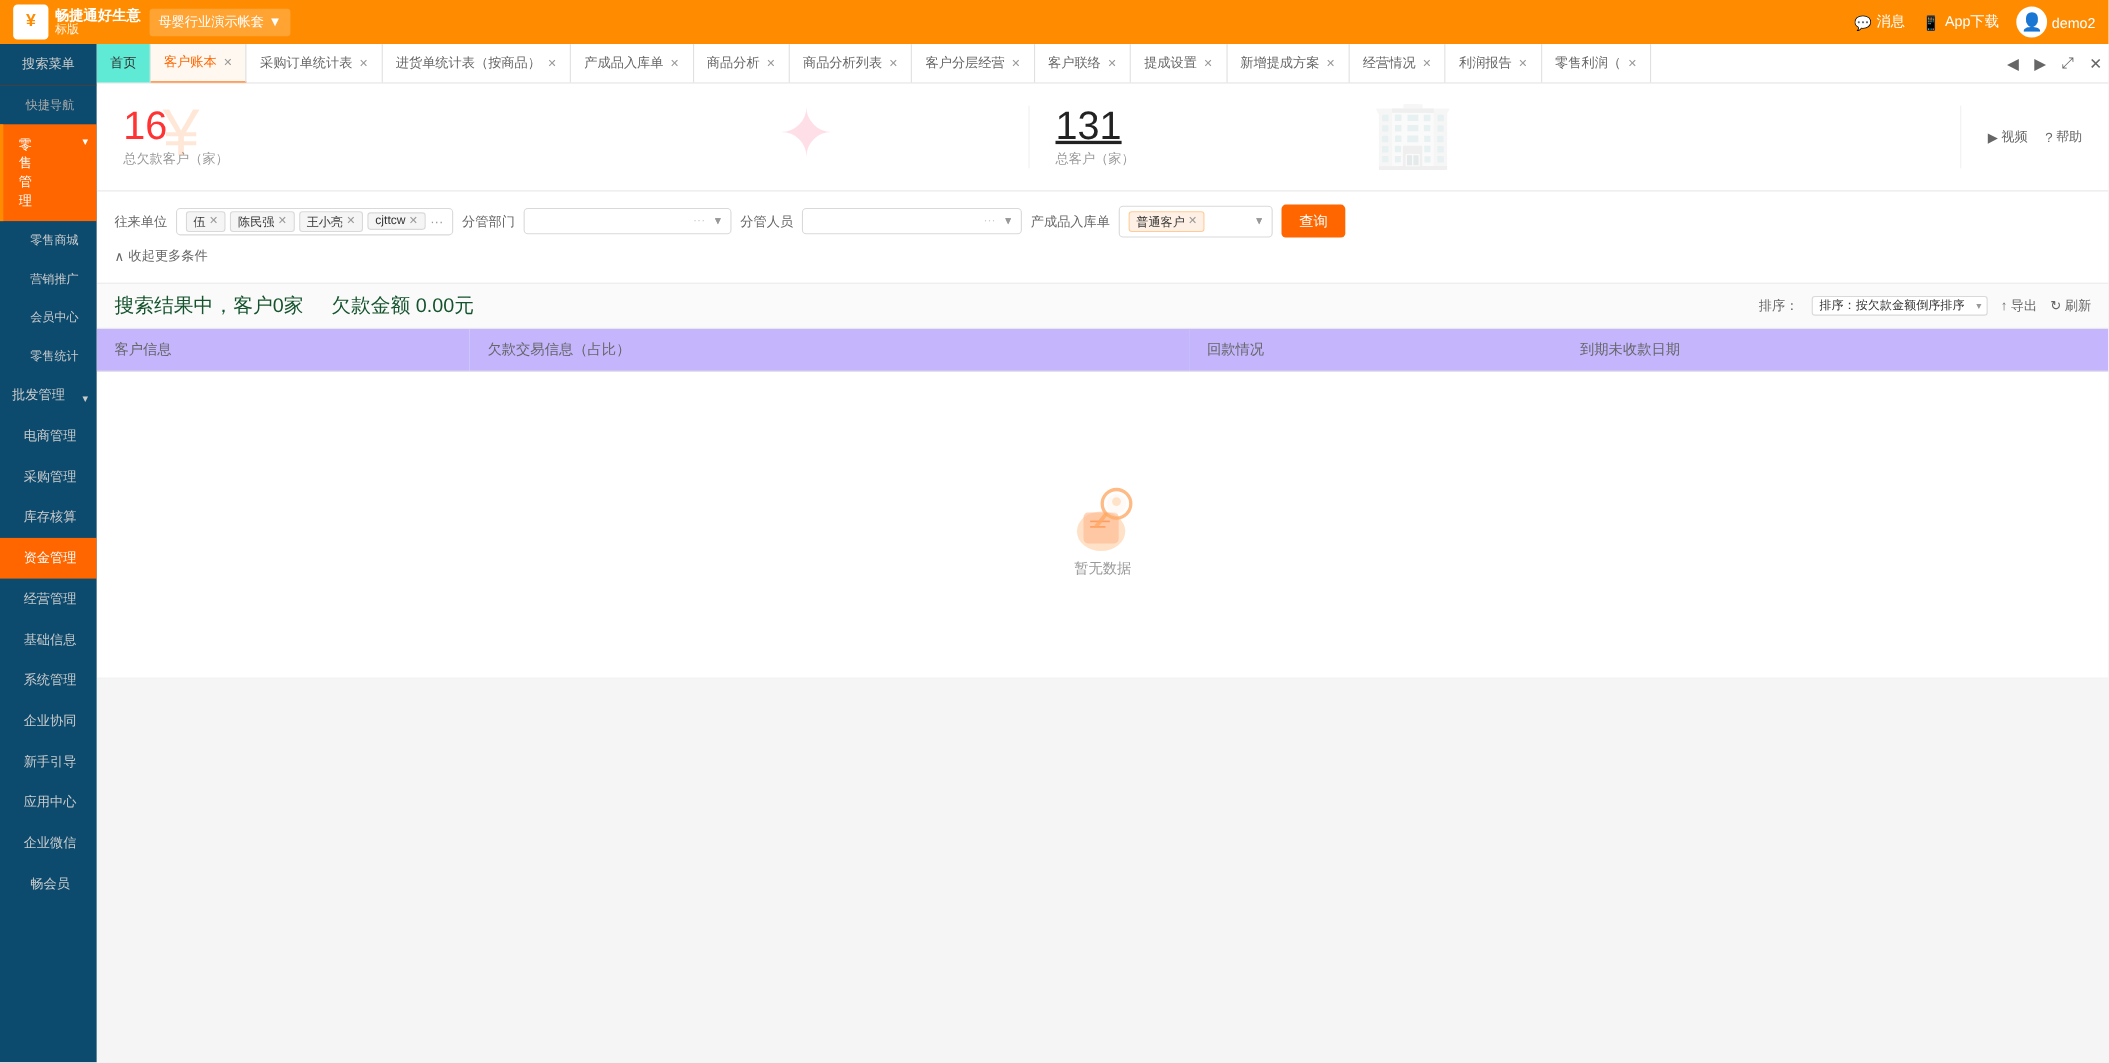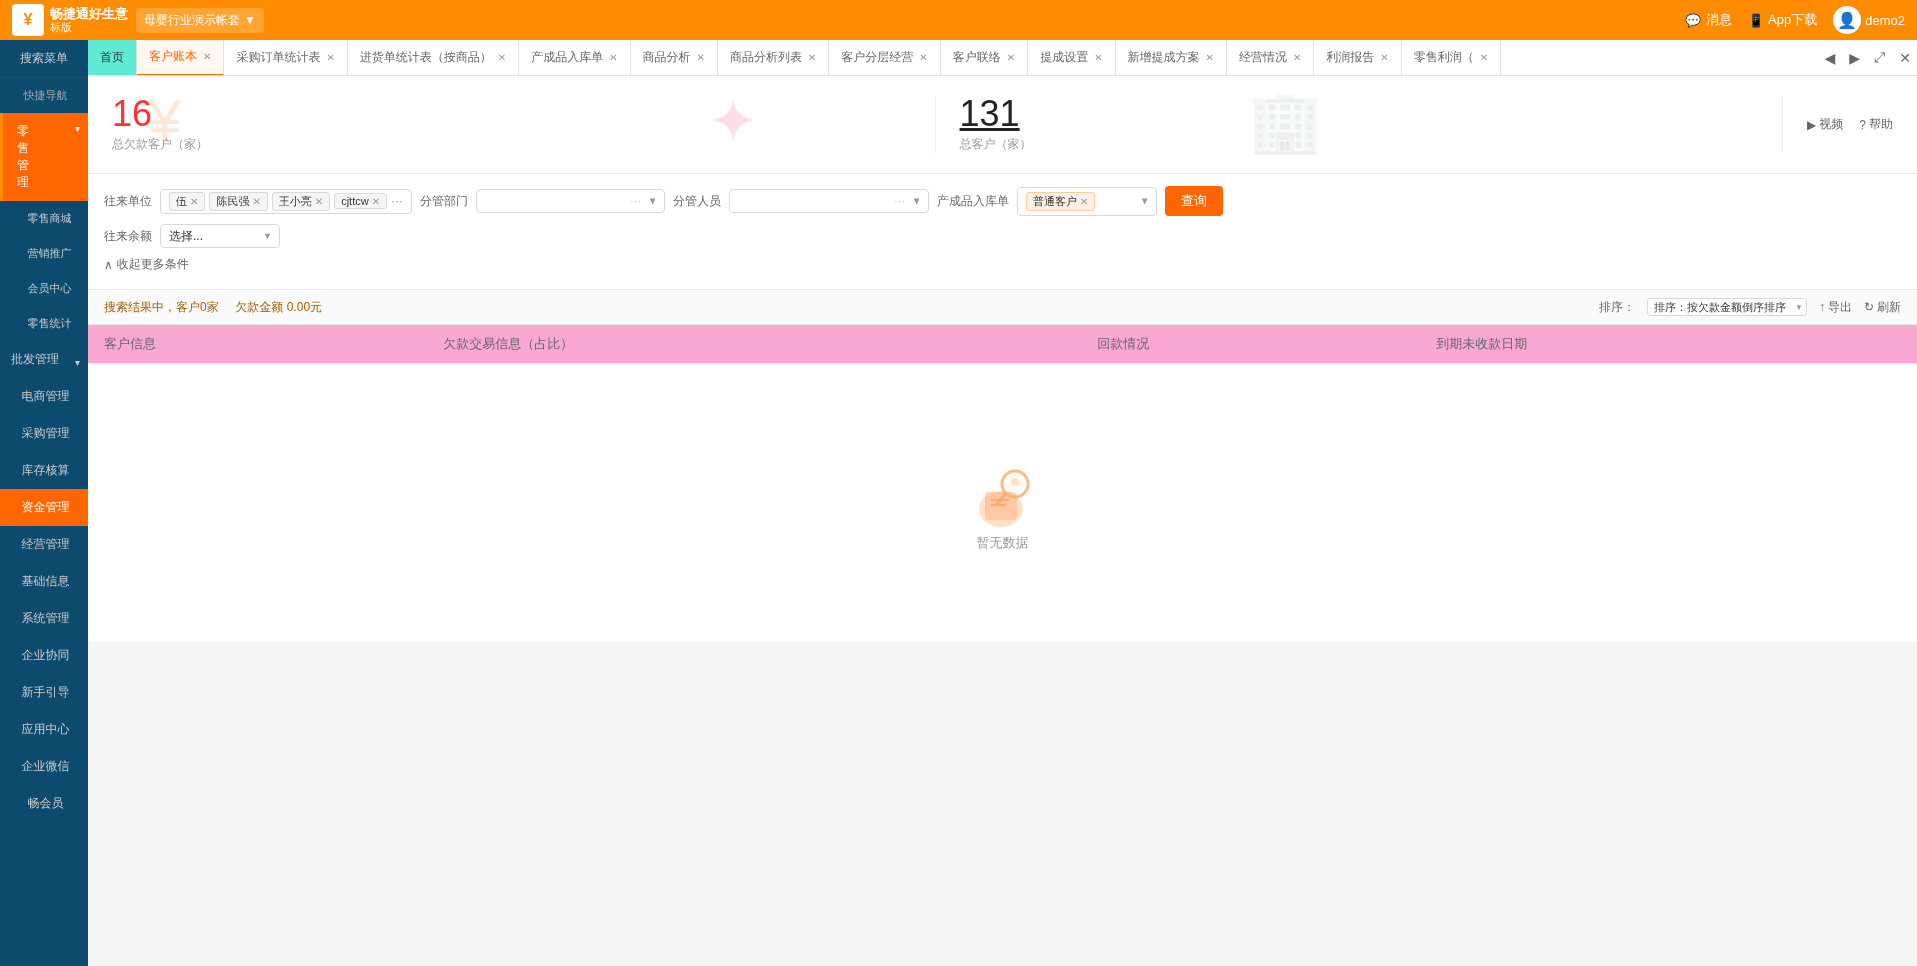--- a/index.html
+++ b/index.html
@@ -63,30 +63,30 @@
     .filter-tag-close { color: #999; cursor: pointer; font-size: 10px; }
     .filter-more { color: #999; font-size: 12px; cursor: pointer; }
     .filter-select { border: 1px solid #d9d9d9; border-radius: 4px; padding: 4px 24px 4px 8px; font-size: 12px; color: #333; background: #fff; appearance: none; min-width: 120px; cursor: pointer; position: relative; }
     .filter-select-wrap { position: relative; display: inline-flex; align-items: center; }
     .filter-select-wrap::after { content: '▼'; position: absolute; right: 8px; font-size: 9px; color: #999; pointer-events: none; }
     .btn-query { background: #ff6600; color: #fff; border: none; border-radius: 4px; padding: 6px 16px; font-size: 13px; cursor: pointer; }
     .collapse-btn { display: flex; align-items: center; gap: 4px; color: #666; font-size: 12px; cursor: pointer; margin: 4px auto; }
 
     
     .result-bar { background: #fafafa; padding: 8px 16px; border-bottom: 1px solid #e8e8e8; display: flex; align-items: center; justify-content: space-between; }
-    .result-info { font-size: 12px; color: #a16207; }
+    .result-info { font-size: 18px; color: #14532d; }
     .result-actions { display: flex; align-items: center; gap: 12px; font-size: 12px; color: #666; }
     .sort-select { border: 1px solid #d9d9d9; border-radius: 3px; padding: 2px 20px 2px 6px; font-size: 11px; color: #333; background: #fff; appearance: none; cursor: pointer; }
     .sort-select-wrap { position: relative; display: inline-flex; align-items: center; }
     .sort-select-wrap::after { content: '▼'; position: absolute; right: 4px; font-size: 8px; color: #999; pointer-events: none; }
     .action-link { display: flex; align-items: center; gap: 3px; cursor: pointer; color: #666; }
 
     
     .data-table { width: 100%; border-collapse: collapse; background: #fff; }
-    .data-table th { background: #f9a8d4; padding: 10px 16px; text-align: left; font-size: 13px; font-weight: normal; color: #666; border-bottom: 1px solid #e8e8e8; }
+    .data-table th { background: #c4b5fd; padding: 10px 16px; text-align: left; font-size: 13px; font-weight: normal; color: #666; border-bottom: 1px solid #e8e8e8; }
     .data-table td { padding: 10px 16px; border-bottom: 1px solid #f0f0f0; font-size: 13px; color: #333; }
     .empty-state { display: flex; flex-direction: column; align-items: center; justify-content: flex-start; padding: 80px 0; color: #999; font-size: 13px; }
 
     
     ::-webkit-scrollbar { width: 6px; height: 6px; }
     ::-webkit-scrollbar-track { background: #f1f1f1; }
     ::-webkit-scrollbar-thumb { background: #ccc; border-radius: 3px; }
   </style>
 </head>
 <body>
@@ -299,28 +299,20 @@
                   <span>普通客户</span>
                   <span class="filter-tag-close">✕</span>
                 </span>
               </div>
               <span style="position:absolute; right:8px; color:#999; font-size:9px; pointer-events:none;">▼</span>
             </div>
 
             <button class="btn-query">查询</button>
           </div>
 
-          <div class="filter-row">
-            <span class="filter-label">往来余额</span>
-            <div class="filter-select-wrap">
-              <select class="filter-select">
-                <option>选择...</option>
-              </select>
-            </div>
-          </div>
 
           <div class="collapse-btn">
             <span>∧</span>
             <span>收起更多条件</span>
           </div>
         </div>
 
         <div class="result-bar">
           <div class="result-info">
             <span>搜索结果中，客户0家</span>

